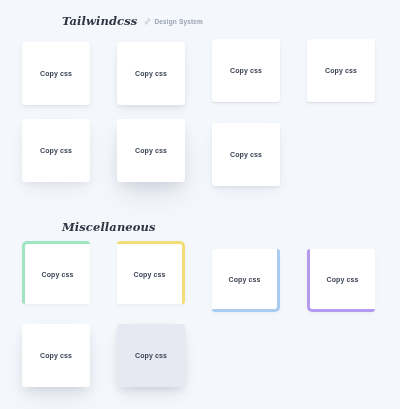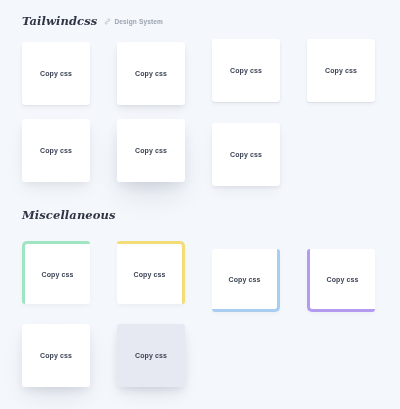--- a/index.html
+++ b/index.html
@@ -23,20 +23,21 @@
     height: 409px;
     background: #f4f7fb;
   }
 
   
   .section-head {
     position: absolute;
     display: flex;
     align-items: center;
     gap: 7px;
+    margin-left: 40px;
   }
   .section-title {
     font-family: "DejaVu Serif", "Liberation Serif", serif;
     font-style: italic;
     font-weight: bold;
     font-size: 11.5px;
     letter-spacing: 0.1px;
     color: #2f3545;
     white-space: nowrap;
   }
@@ -150,21 +151,21 @@
       <span class="card-label">Copy css</span>
     </div>
     <div class="card sh-xl">
       <span class="card-label">Copy css</span>
     </div>
     <div class="card sh-flat" style="margin-top:4px;">
       <span class="card-label">Copy css</span>
     </div>
   </div>
 
-  <div class="section-head" style="left:22px; top:208px;">
+  <div class="section-head" style="left:22px; top:220px;">
     <span class="section-title">Miscellaneous</span>
   </div>
 
   <div class="grid" style="left:22px; top:241px;">
     <div class="card sh-none accent-tl" style="--ac:#9fe5c2;">
       <span class="card-label">Copy css</span>
     </div>
     <div class="card sh-none accent-tr" style="--ac:#f3dd76;">
       <span class="card-label">Copy css</span>
     </div>

